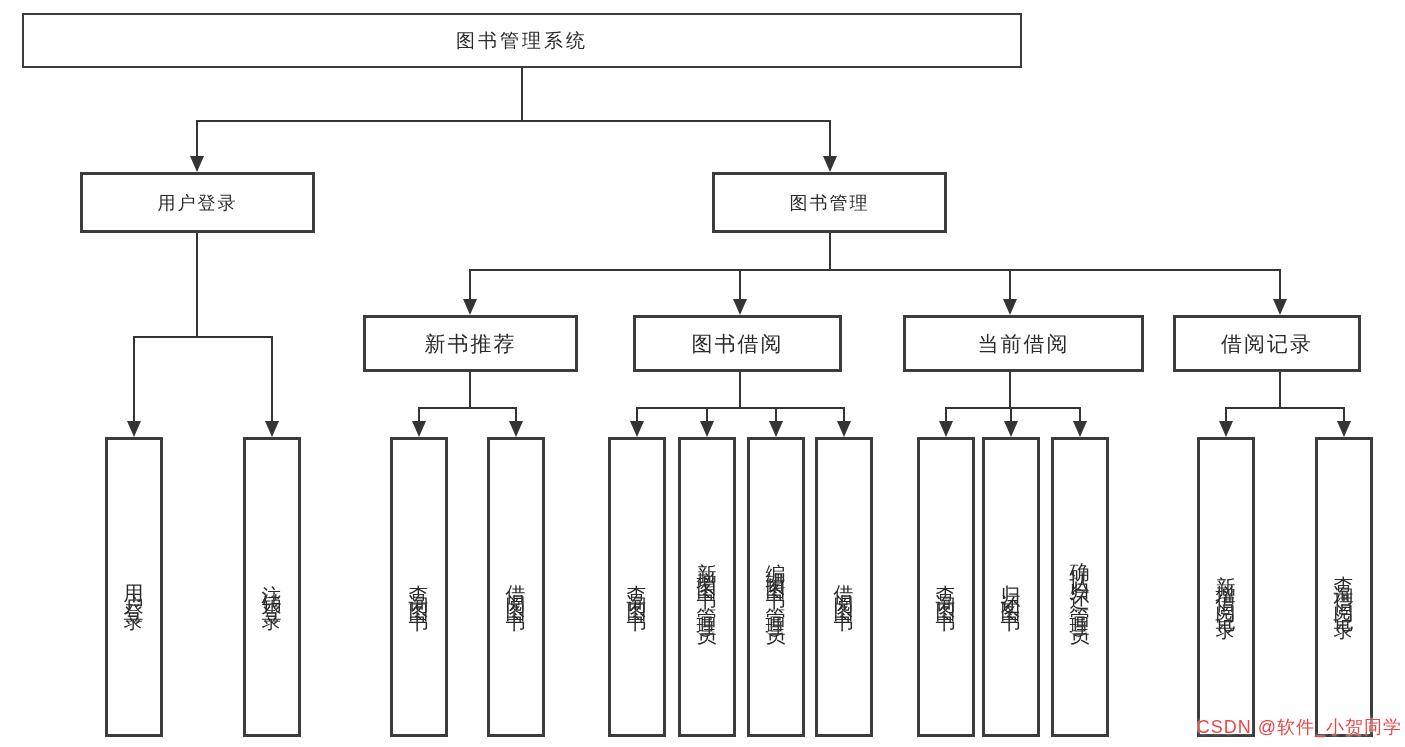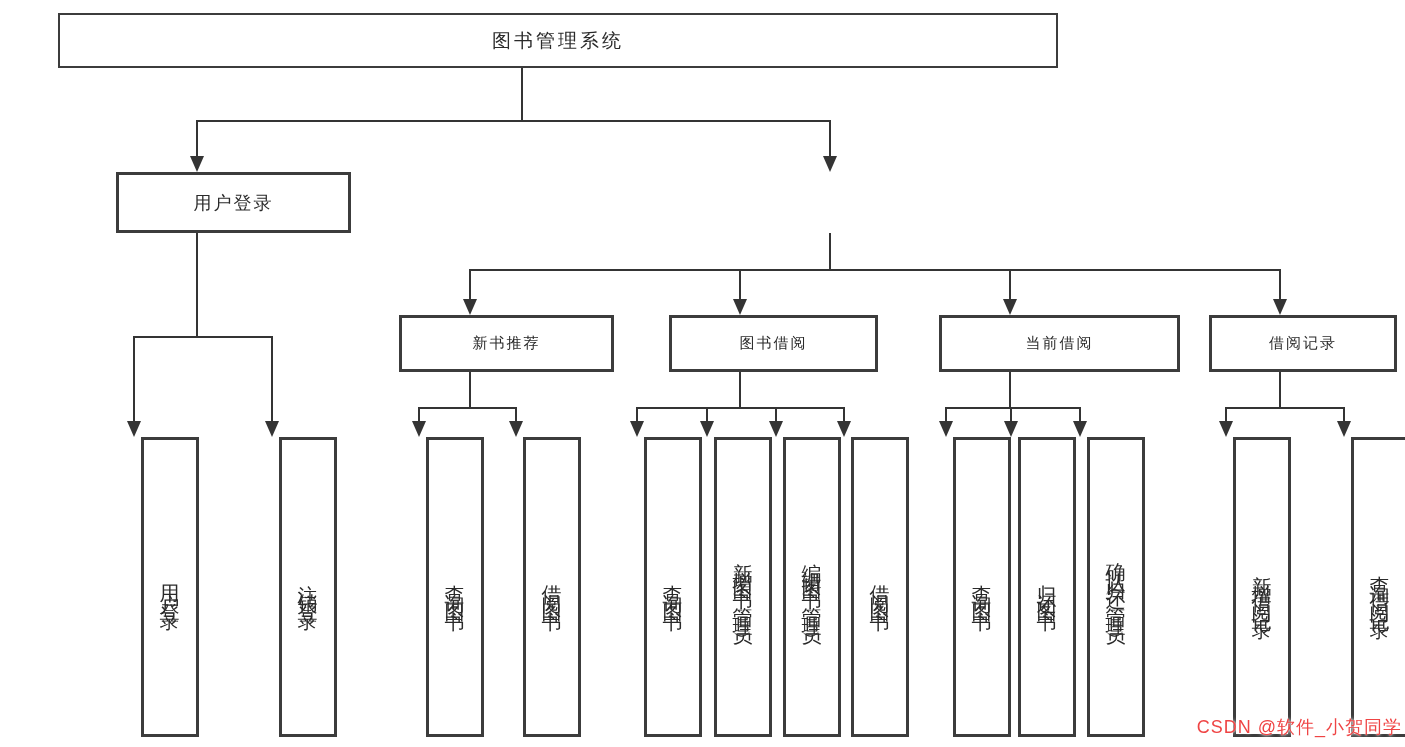--- a/index.html
+++ b/index.html
@@ -2,24 +2,24 @@
 <html><head>
 <meta charset="utf-8">
 <style>
   html,body{margin:0;padding:0;background:#ffffff;}
   body{font-family:"Liberation Sans","DejaVu Sans",sans-serif;}
   #canvas{position:relative;width:1405px;height:747px;background:#ffffff;overflow:hidden;}
   #wires{position:absolute;left:0;top:0;width:1405px;height:747px;pointer-events:none;}
   #wires path{stroke:#343434;stroke-width:2;fill:none;}
   #wires polygon{fill:#343434;stroke:none;}
   .node{position:absolute;background:#ffffff;border:3px solid #3c3c3c;box-sizing:border-box;
-        display:flex;align-items:center;justify-content:center;color:#2a2a2a;margin-left:36px;}
+        display:flex;align-items:center;justify-content:center;color:#2a2a2a;}
   .lvl1{border-width:2px;font-size:19px;letter-spacing:3px;font-weight:500;}
   .lvl2{font-size:18px;letter-spacing:2px;font-weight:500;}
-  .lvl3{font-size:15px;letter-spacing:2px;font-weight:500;}
+  .lvl3{font-size:21px;letter-spacing:2px;font-weight:500;}
   .leaf{font-weight:500;}
   .leaf .vtxt{writing-mode:vertical-rl;text-orientation:mixed;font-size:20px;
         letter-spacing:9px;line-height:1;color:#2a2a2a;}
   .watermark{position:absolute;top:715px;right:3px;font-size:18px;letter-spacing:1px;
         color:#ef4444;text-shadow:0 0 2px #ffffff,0 0 4px #ffffff;white-space:nowrap;}
 </style>
 </head>
 <body>
 
 <div id="canvas">
@@ -54,20 +54,23 @@
     <polygon points="1219,421 1233,421 1226,437"></polygon>
     <polygon points="1337,421 1351,421 1344,437"></polygon>
   </svg>
 
   <div class="node lvl1" style="left:22px;top:13px;width:1000px;height:55px">
     <span>图书管理系统</span>
   </div>
 
   <div class="node lvl2" style="left:80px;top:172px;width:235px;height:61px">
     <span>用户登录</span>
+  </div>
+  <div class="node lvl2" style="left:712px;top:172px;width:235px;height:61px">
+    <span>图书管理</span>
   </div>
 
   <div class="node lvl3" style="left:363px;top:315px;width:215px;height:57px">
     <span>新书推荐</span>
   </div>
   <div class="node lvl3" style="left:633px;top:315px;width:209px;height:57px">
     <span>图书借阅</span>
   </div>
   <div class="node lvl3" style="left:903px;top:315px;width:241px;height:57px">
     <span>当前借阅</span>

